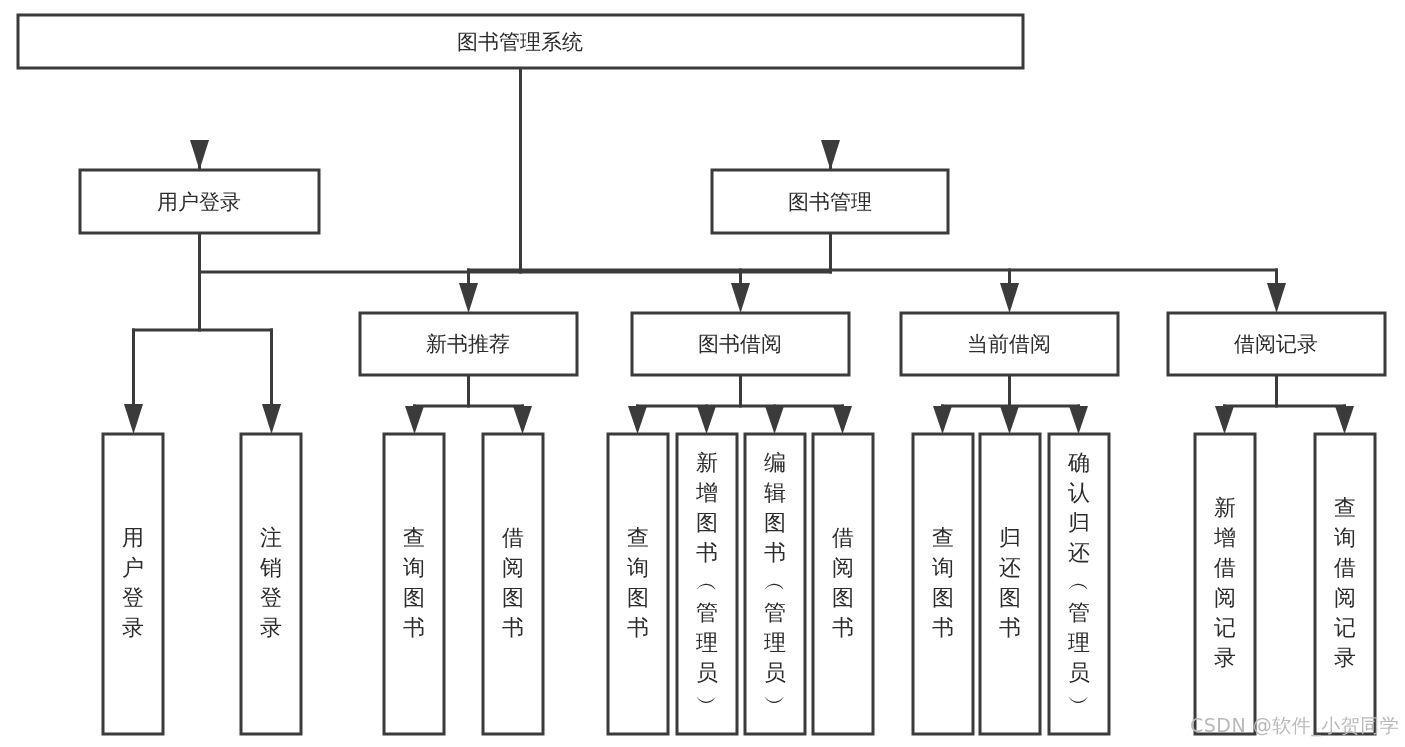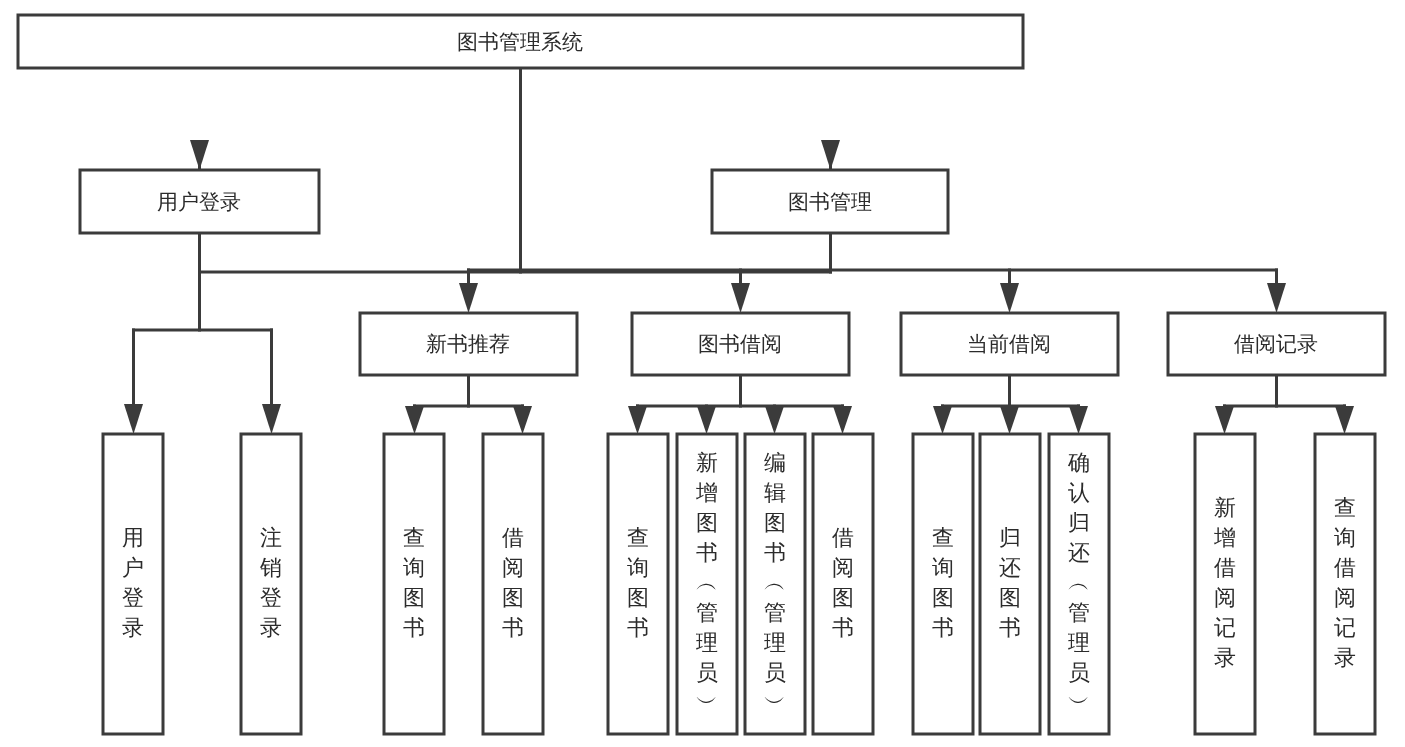--- a/index.html
+++ b/index.html
@@ -207,13 +207,14 @@
           <text class="leaf-char" x="1225" y="509"><tspan x="1225">新</tspan><tspan x="1225" dy="30">增</tspan><tspan x="1225" dy="30">借</tspan><tspan x="1225" dy="30">阅</tspan><tspan x="1225" dy="30">记</tspan><tspan x="1225" dy="30">录</tspan></text>
         </g>
         <g>
           <rect class="node-box" x="1315" y="434" width="60" height="300"></rect>
           <text class="leaf-char" x="1345" y="509"><tspan x="1345">查</tspan><tspan x="1345" dy="30">询</tspan><tspan x="1345" dy="30">借</tspan><tspan x="1345" dy="30">阅</tspan><tspan x="1345" dy="30">记</tspan><tspan x="1345" dy="30">录</tspan></text>
         </g>
       </g>
 
   </svg>
 
+  <div class="watermark">CSDN @软件_小贺同学</div>
 </div>
 
 </body></html>

